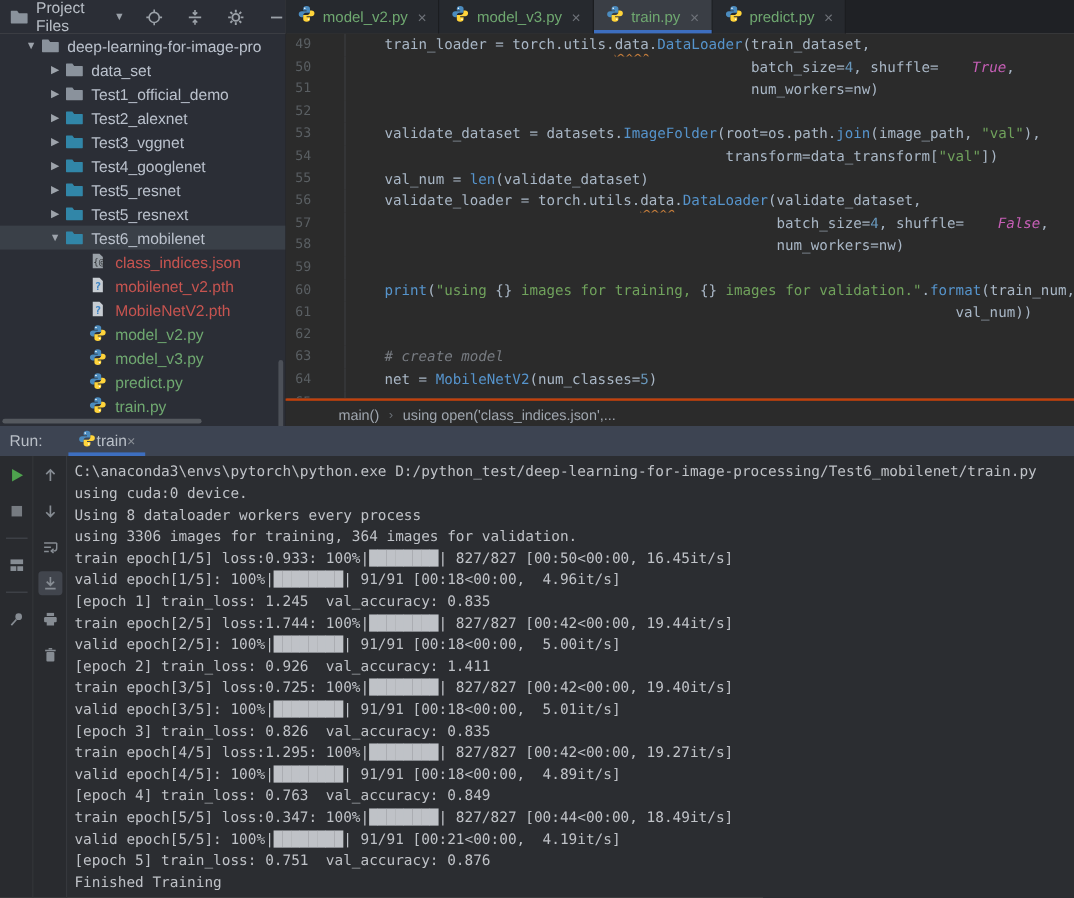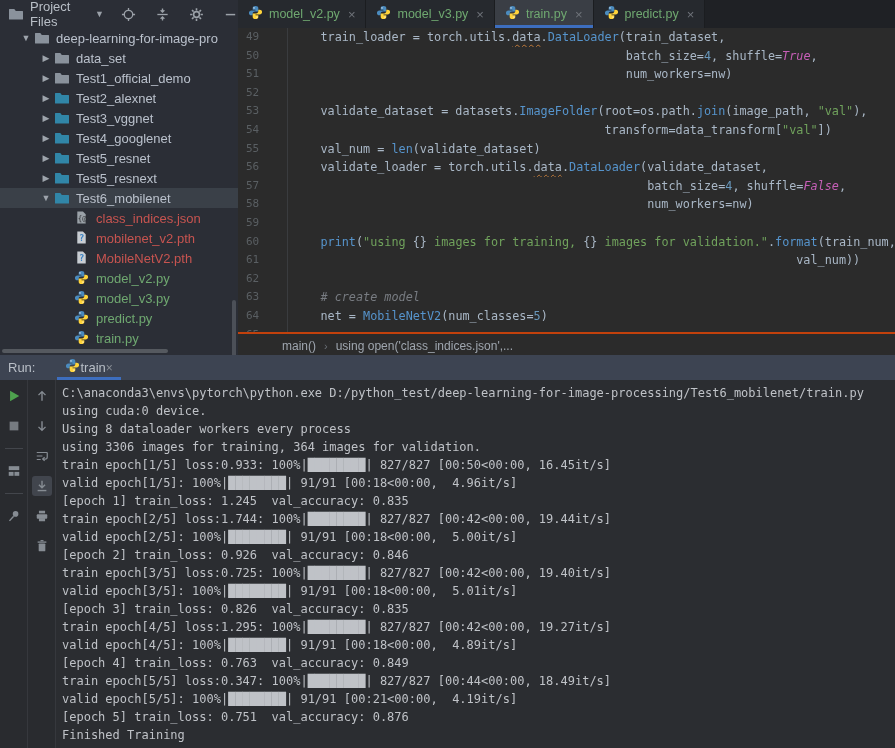--- a/index.html
+++ b/index.html
@@ -32,21 +32,21 @@
   .trow .tlab.green{color:#6fa870;}
   .hscroll{position:absolute;left:2px;bottom:2px;width:166px;height:4px;border-radius:2px;background:#55595f;}
   .vscroll{position:absolute;right:2px;top:272px;width:4px;height:76px;border-radius:2px;background:#4c5058;}
   
   #editor{position:absolute;left:238px;top:28px;right:0;height:304px;background:#2b2b2b;overflow:hidden;}
   .cl{display:flex;height:18.6px;line-height:18.6px;font-family:"DejaVu Sans Mono",monospace;font-size:11.8px;}
   .cl .ln{flex:0 0 50px;color:#5a5f63;padding-left:8px;box-sizing:border-box;
           border-right:1px solid #3a3c3f;font-size:11px;}
   .cl .ct{white-space:pre;padding-left:4px;overflow:hidden;}
   .p{color:#a9b7c6;} .f{color:#5694cc;} .n{color:#6897bb;} .s{color:#70a25c;}
-  .b{color:#c75fb7;font-style:italic;} .c{color:#787c82;font-style:italic;}
+  .b{color:#c75fb7;font-style:italic;margin-left:28px;} .c{color:#787c82;font-style:italic;}
   .w{color:#a9b7c6;text-decoration:underline wavy #c07a3a;text-underline-offset:3px;text-decoration-thickness:1px;}
   
   #breadcrumb{position:absolute;left:238px;top:332px;right:0;height:23px;background:#2b2b2b;
               border-top:2px solid #c2410c;display:flex;align-items:center;padding-left:44px;gap:8px;}
   #breadcrumb .bc{font-size:12px;color:#9fa6af;cursor:pointer;}
   #breadcrumb .bsep{font-size:11px;color:#6b7077;}
   
   #runheader{position:absolute;left:0;top:355px;right:0;height:25px;background:#3d4452;display:flex;align-items:center;}
   #runheader .rlabel{font-size:13px;color:#b9bfc7;margin:0 22px 0 8px;}
   #runtab{position:relative;height:25px;display:flex;align-items:center;gap:0;padding:0 8px;cursor:pointer;}
@@ -477,21 +477,21 @@
     <div id="console">
         <div class="conline">C:\anaconda3\envs\pytorch\python.exe D:/python_test/deep-learning-for-image-processing/Test6_mobilenet/train.py</div>
         <div class="conline">using cuda:0 device.</div>
         <div class="conline">Using 8 dataloader workers every process</div>
         <div class="conline">using 3306 images for training, 364 images for validation.</div>
         <div class="conline">train epoch[1/5] loss:0.933: 100%|████████| 827/827 [00:50&lt;00:00, 16.45it/s]</div>
         <div class="conline">valid epoch[1/5]: 100%|████████| 91/91 [00:18&lt;00:00,  4.96it/s]</div>
         <div class="conline">[epoch 1] train_loss: 1.245  val_accuracy: 0.835</div>
         <div class="conline">train epoch[2/5] loss:1.744: 100%|████████| 827/827 [00:42&lt;00:00, 19.44it/s]</div>
         <div class="conline">valid epoch[2/5]: 100%|████████| 91/91 [00:18&lt;00:00,  5.00it/s]</div>
-        <div class="conline">[epoch 2] train_loss: 0.926  val_accuracy: 0.846</div>
+        <div class="conline">[epoch 2] train_loss: 0.926  val_accuracy: 1.411</div>
         <div class="conline">train epoch[3/5] loss:0.725: 100%|████████| 827/827 [00:42&lt;00:00, 19.40it/s]</div>
         <div class="conline">valid epoch[3/5]: 100%|████████| 91/91 [00:18&lt;00:00,  5.01it/s]</div>
         <div class="conline">[epoch 3] train_loss: 0.826  val_accuracy: 0.835</div>
         <div class="conline">train epoch[4/5] loss:1.295: 100%|████████| 827/827 [00:42&lt;00:00, 19.27it/s]</div>
         <div class="conline">valid epoch[4/5]: 100%|████████| 91/91 [00:18&lt;00:00,  4.89it/s]</div>
         <div class="conline">[epoch 4] train_loss: 0.763  val_accuracy: 0.849</div>
         <div class="conline">train epoch[5/5] loss:0.347: 100%|████████| 827/827 [00:44&lt;00:00, 18.49it/s]</div>
         <div class="conline">valid epoch[5/5]: 100%|████████| 91/91 [00:21&lt;00:00,  4.19it/s]</div>
         <div class="conline">[epoch 5] train_loss: 0.751  val_accuracy: 0.876</div>
         <div class="conline">Finished Training</div>

